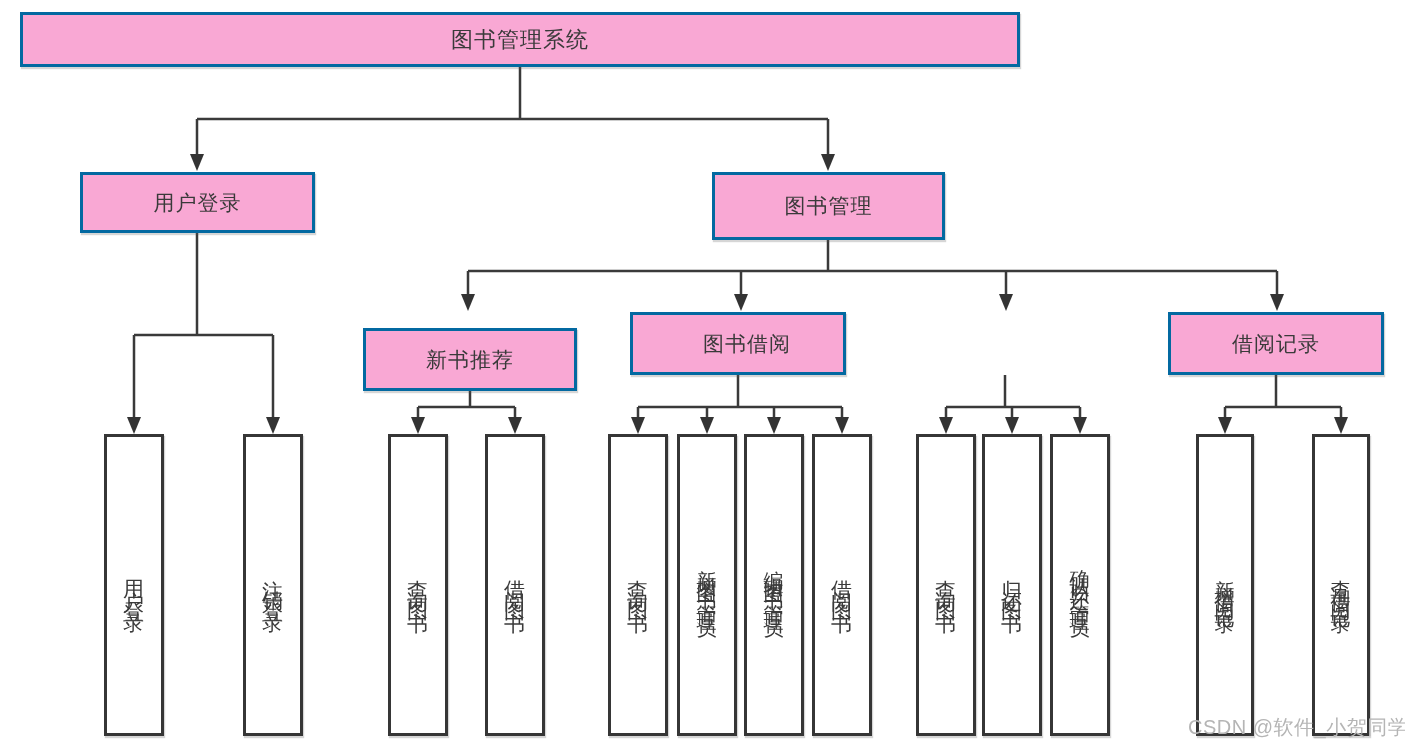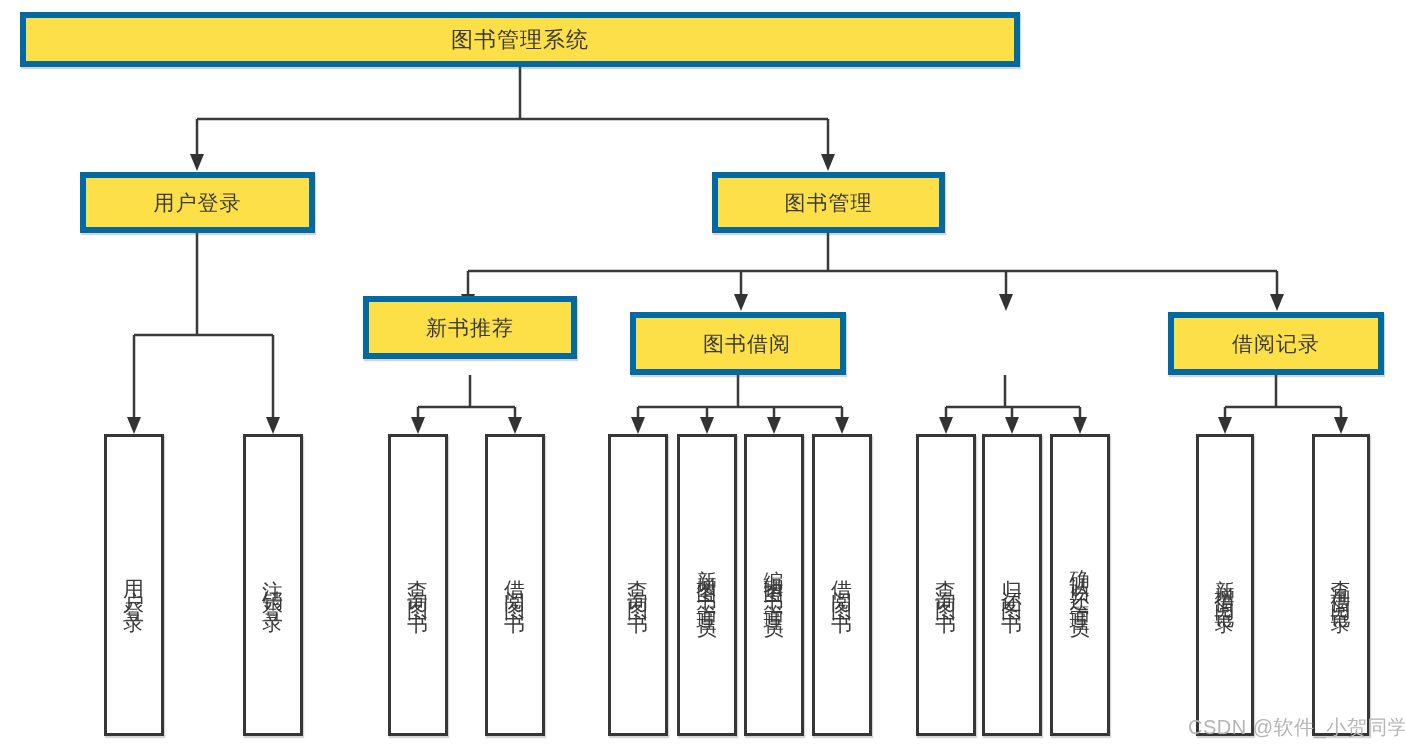--- a/index.html
+++ b/index.html
@@ -2,29 +2,29 @@
 <html><head>
 <meta charset="utf-8">
 <style>
   html,body{margin:0;padding:0;background:#ffffff;}
   #canvas{
     position:relative;width:1405px;height:747px;background:#ffffff;overflow:hidden;
     font-family:"Liberation Sans","DejaVu Sans",sans-serif;color:#333333;
   }
   #wires{position:absolute;left:0;top:0;width:1405px;height:747px;}
   .hnode{
-    position:absolute;box-sizing:border-box;border:6px solid #0369a1;background:#fde047;
+    position:absolute;box-sizing:border-box;border:3px solid #0369a1;background:#f9a8d4;
     display:flex;align-items:center;justify-content:center;
     font-size:21px;letter-spacing:1px;color:#3a3a3a;
     box-shadow:1px 2px 1px rgba(90,90,90,0.25);
   }
   #node-root{left:20px;top:12px;width:1000px;height:55px;font-size:22px;}
   #node-user-login{left:80px;top:172px;width:235px;height:61px;}
-  #node-book-mgmt{left:712px;top:172px;width:233px;height:61px;}
-  #node-new-book-rec{left:363px;top:296px;width:214px;height:63px;}
+  #node-book-mgmt{left:712px;top:172px;width:233px;height:68px;}
+  #node-new-book-rec{left:363px;top:328px;width:214px;height:63px;}
   #node-book-borrow{left:630px;top:312px;width:216px;height:63px;padding-left:18px;}
   #node-current-borrow{left:899px;top:312px;width:211px;height:63px;}
   #node-borrow-record{left:1168px;top:312px;width:216px;height:63px;}
   .leaf{
     position:absolute;box-sizing:border-box;top:434px;height:302px;width:60px;
     border:3px solid #363636;background:#ffffff;
     display:flex;align-items:center;justify-content:center;
     box-shadow:1px 2px 1px rgba(90,90,90,0.25);
   }
   .leaf .vtext{

